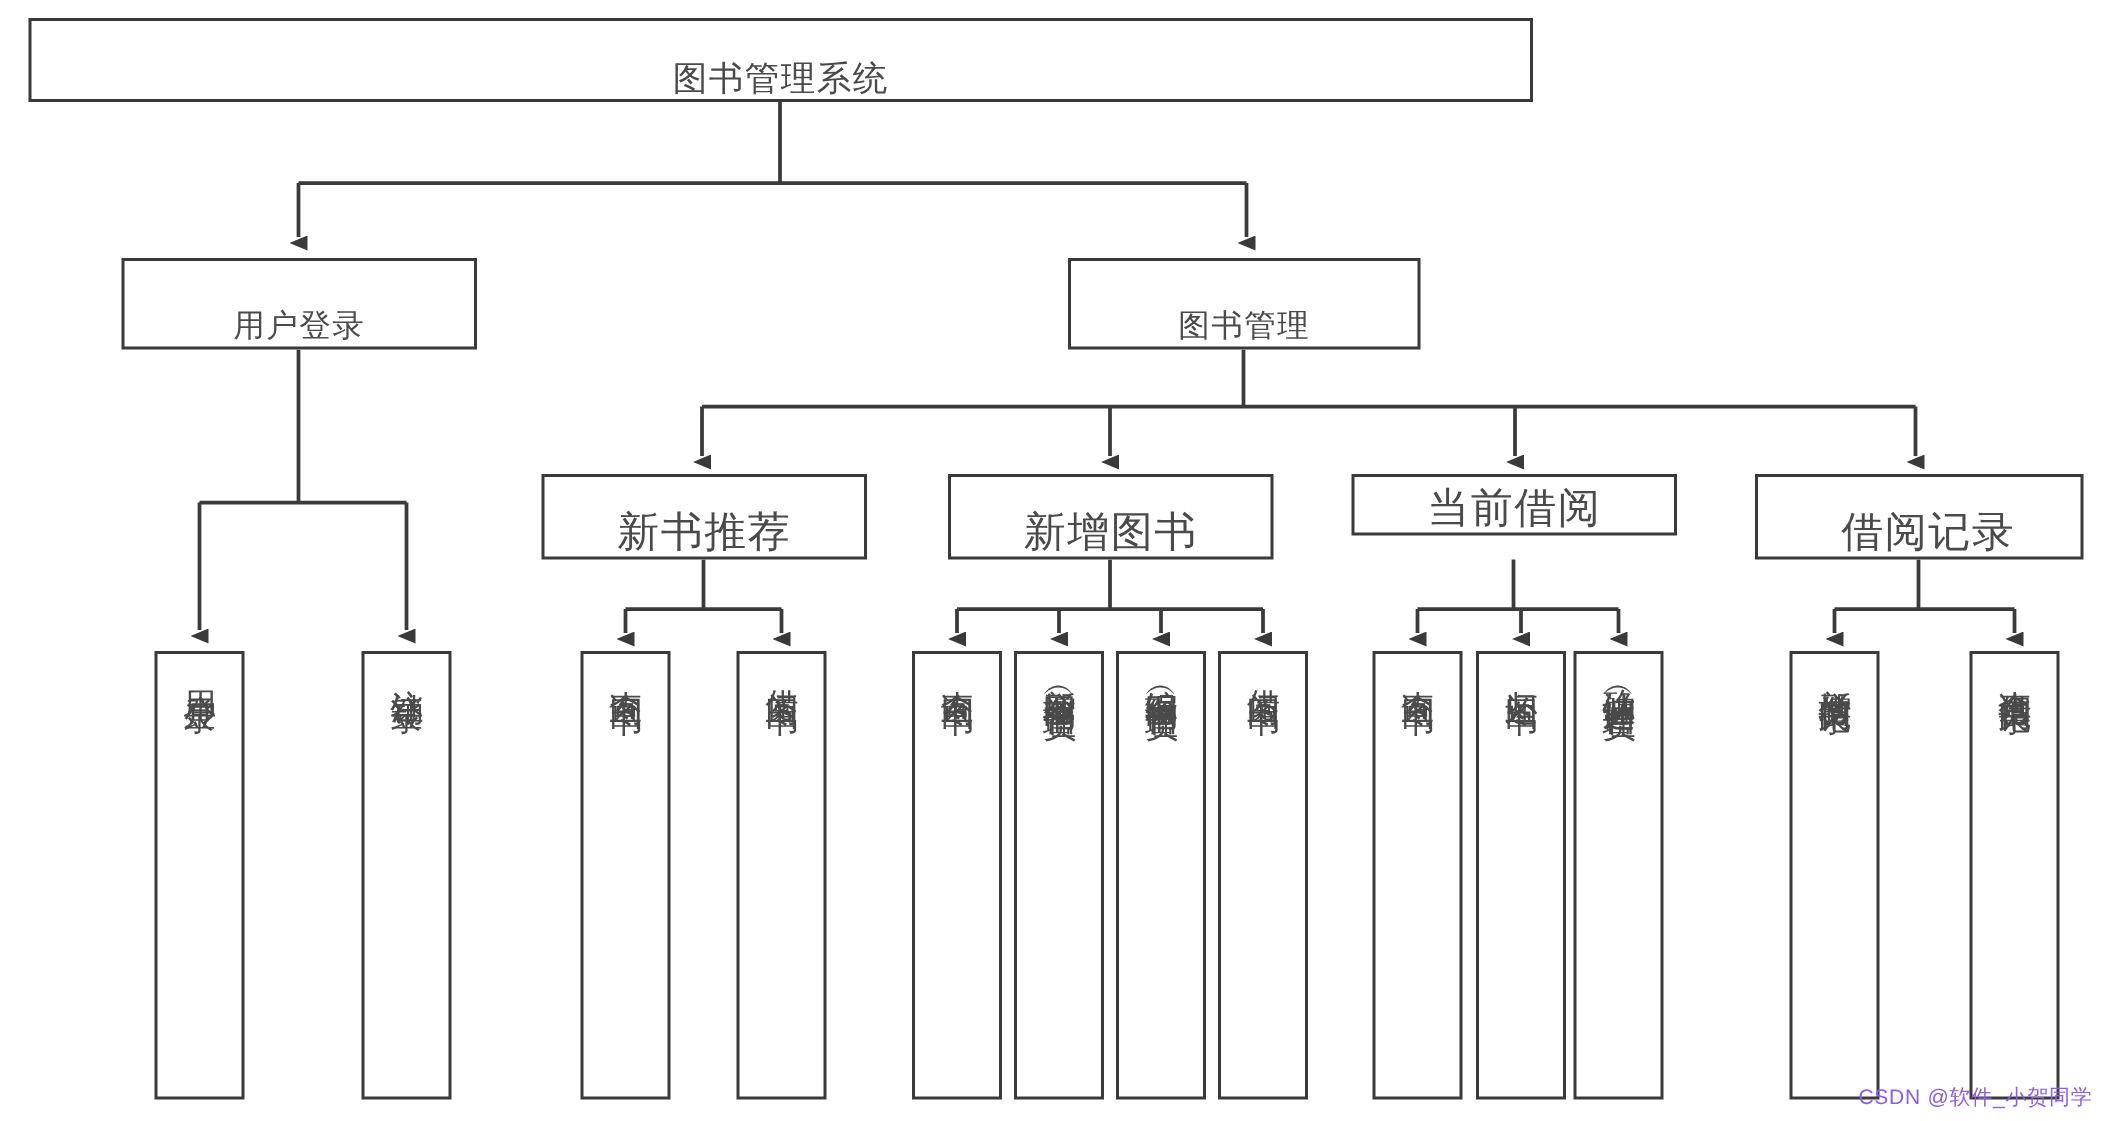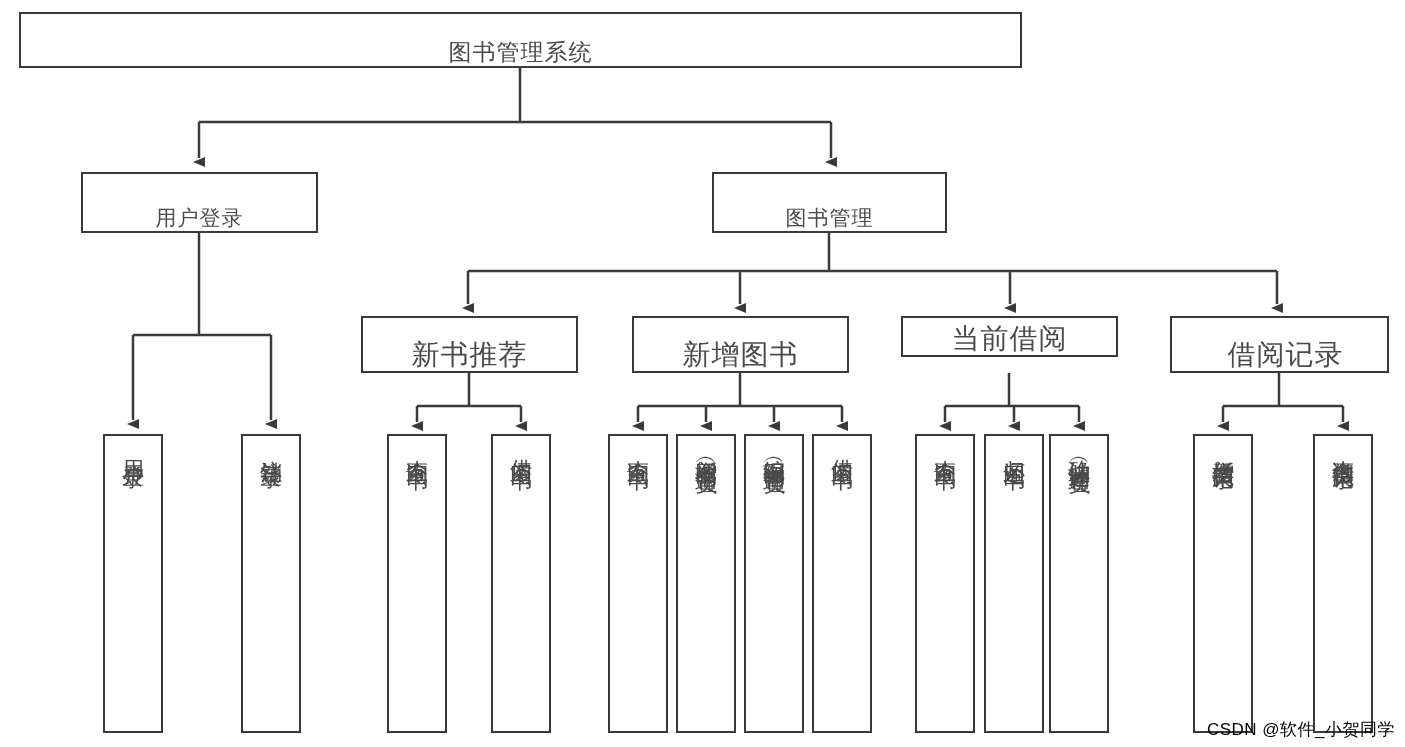--- a/index.html
+++ b/index.html
@@ -68,22 +68,22 @@
     white-space: nowrap;
     margin: 0 auto;
   }
   .node.leaf.tall .label {
     letter-spacing: 2px;
   }
   .watermark {
     position: absolute;
     right: 10px;
     bottom: 6px;
-    font-size: 17px;
-    color: #000000;
+    font-size: 14px;
+    color: #8b5cf6;
     letter-spacing: 0.5px;
     white-space: nowrap;
   }
 </style>
 </head>
 <body>
 
 <div id="canvas">
 
   <svg class="connectors" viewBox="0 0 1405 747" xmlns="http://www.w3.org/2000/svg">

